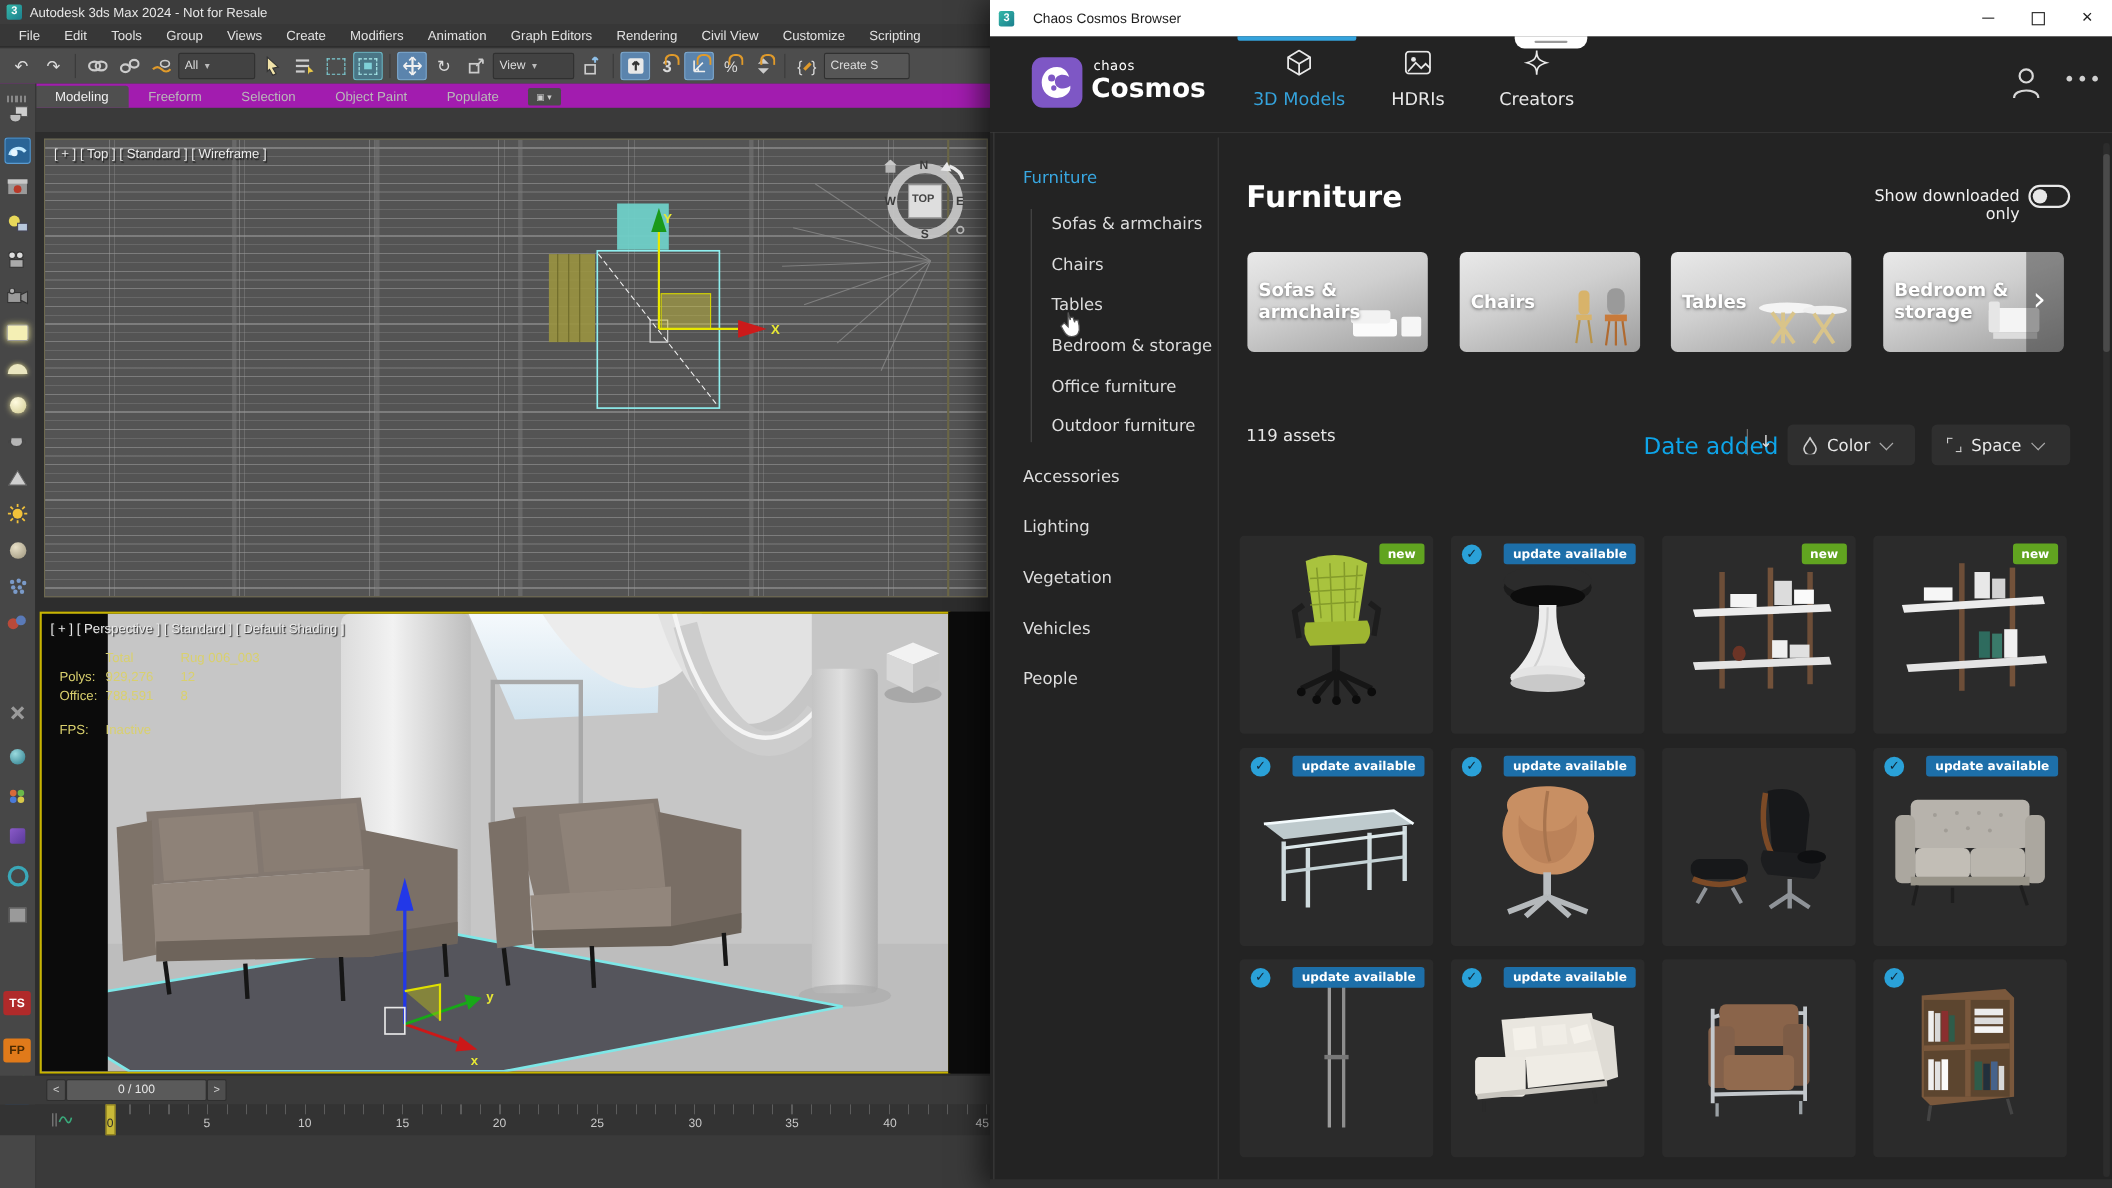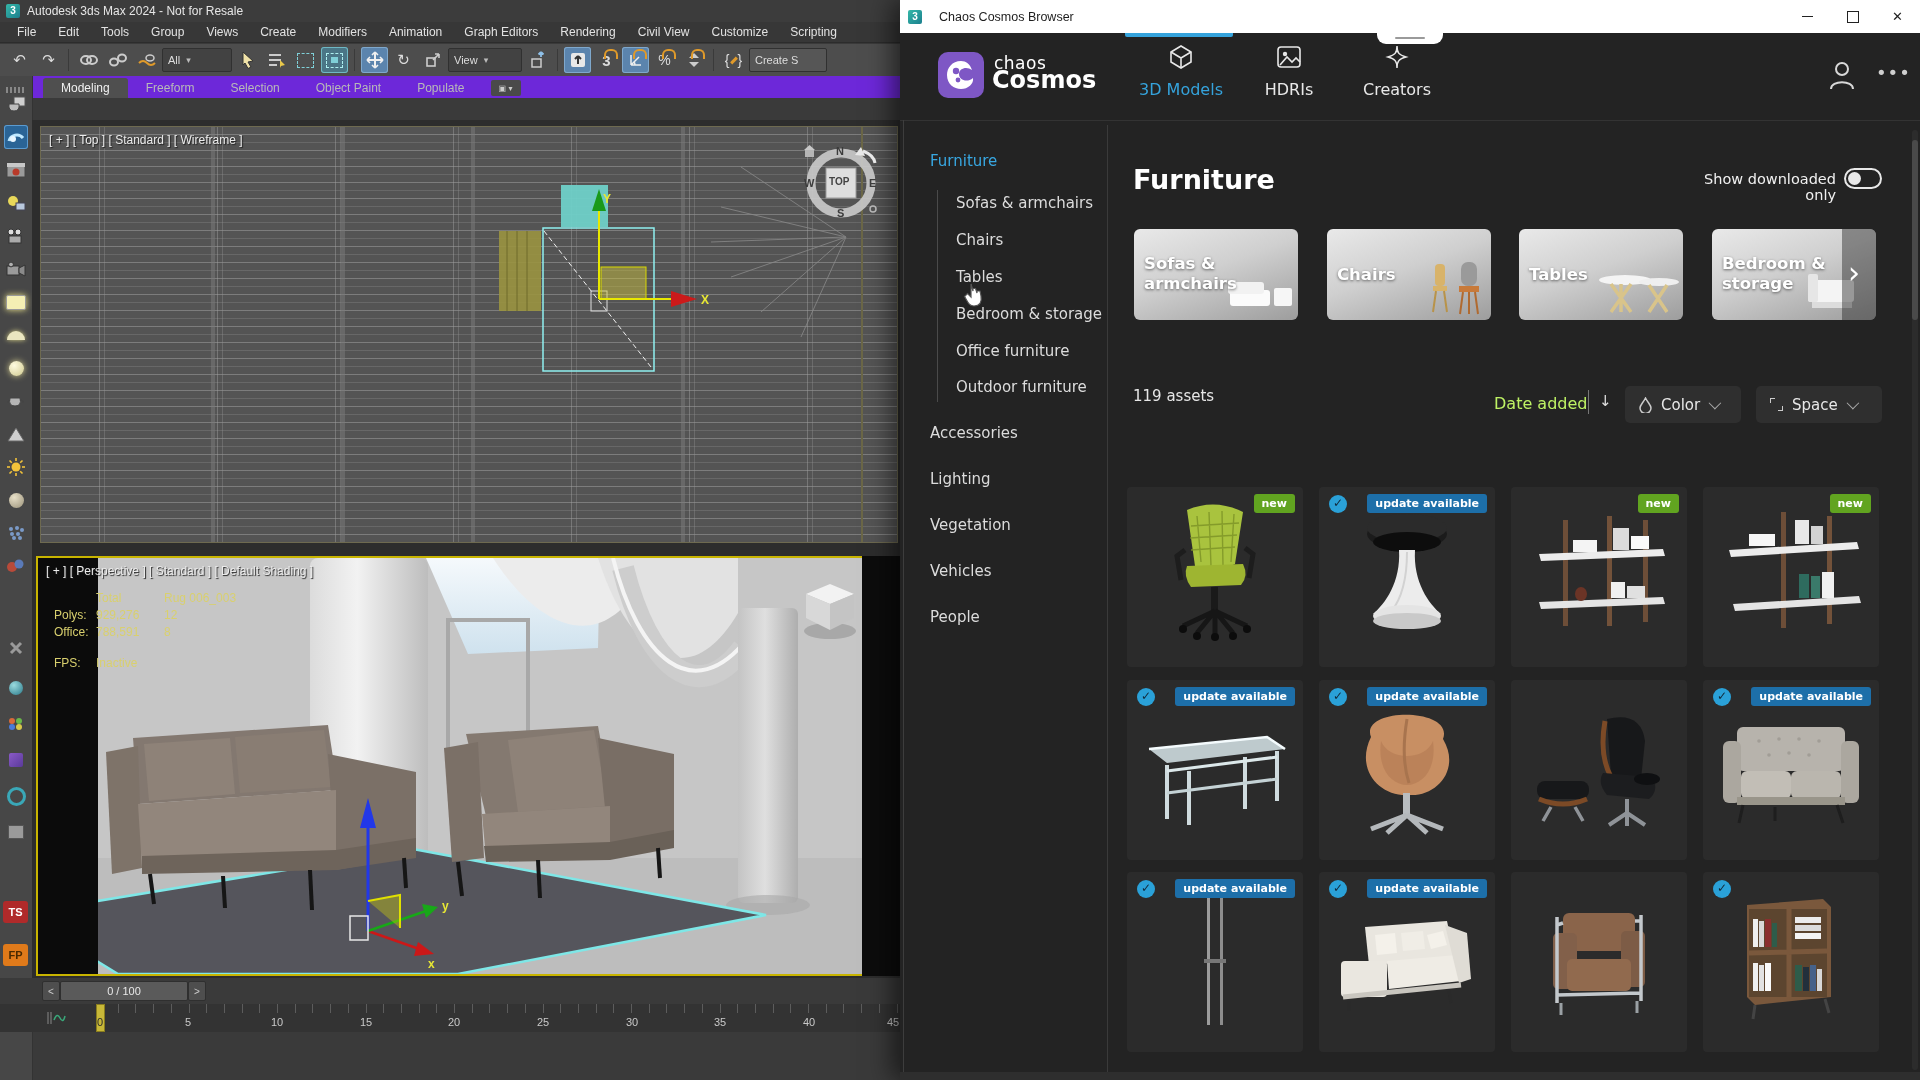--- a/index.html
+++ b/index.html
@@ -20,21 +20,21 @@
   .tbtn{width:27px;height:26px;border-radius:3px;display:flex;align-items:center;justify-content:center;
     color:#dcdcdc;font-size:15px;position:relative;flex:none;}
   .tbtn.active{background:#5b84ad;box-shadow:inset 0 0 0 1px #7fa8cc;}
   .tbtn.teal{box-shadow:inset 0 0 0 1px #6fb8c4;}
   .tsep{width:1px;height:22px;background:#3a3a3a;margin:0 4px;flex:none;}
   .tdrop{height:22px;background:#424242;border:1px solid #303030;border-radius:2px;color:#ddd;
     font-size:11px;display:flex;align-items:center;padding:0 5px;gap:6px;flex:none;}
   .tdrop .car{font-size:9px;color:#bbb;}
   .orange-arc{position:absolute;right:2px;top:2px;width:10px;height:8px;border:2px solid #e09a2a;
     border-bottom:none;border-radius:6px 6px 0 0;}
-  .mx-ribbon{position:absolute;left:0;top:76px;width:900px;height:22px;background:#6d28d9;display:flex;align-items:flex-end;padding-left:43px;box-sizing:border-box;}
+  .mx-ribbon{position:absolute;left:0;top:76px;width:900px;height:22px;background:#a21caf;display:flex;align-items:flex-end;padding-left:32px;box-sizing:border-box;}
   .rtab{color:#b9b9b9;font-size:12px;padding:3px 18px;}
   .rtab.active{background:#4f4f4f;color:#f0f0f0;border-radius:3px 3px 0 0;}
   .rtab-drop{width:30px;height:16px;background:#4a4a4a;border-radius:2px;margin-left:8px;margin-bottom:2px;
     color:#ccc;font-size:8px;display:flex;align-items:center;justify-content:center;gap:3px;}
   .mx-polybar{position:absolute;left:0;top:98px;width:900px;height:22px;background:#454545;border-top:1px solid #333;
     color:#d8d8d8;font-size:12px;display:flex;align-items:center;padding-left:38px;box-sizing:border-box;}
   .mx-left{position:absolute;left:0;top:76px;width:32px;height:1004px;background:#474747;border-right:1px solid #333;}
   .li{position:absolute;left:4px;width:24px;height:24px;border-radius:3px;display:flex;align-items:center;justify-content:center;}
   .li.activeblue{background:#2a6496;box-shadow:inset 0 0 0 1px #5b9bd0;}
   .li .dot{border-radius:50%;}
@@ -74,21 +74,21 @@
   .cw-title{color:#1d1d1d;font-size:12.5px;margin-left:10px;font-family:"Liberation Sans",sans-serif;}
   .cw-btn{position:absolute;top:0;width:45px;height:33px;display:flex;align-items:center;justify-content:center;color:#222;}
   .cw-min::before{content:"";width:11px;height:1.5px;background:#222;display:block;}
   .cw-max::before{content:"";width:10px;height:10px;border:1.5px solid #222;display:block;}
   .cw-close::before{content:"✕";font-size:13px;color:#222;}
   .cw-pulltab{position:absolute;left:477px;top:33px;width:66px;height:11px;background:#fff;border-radius:0 0 9px 9px;}
   .cw-pulltab::after{content:"";position:absolute;left:18px;top:4px;width:30px;height:2px;background:#9a9a9a;border-radius:2px;}
   .cw-indicator{position:absolute;left:225px;top:33px;width:108px;height:4px;background:#35a3dc;border-radius:0 0 2px 2px;}
   .logo{position:absolute;left:38px;top:52px;width:46px;height:46px;border-radius:10px;background:#7e57c5;}
   .logo svg{position:absolute;left:7px;top:7px;}
-  .brand-sm{position:absolute;left:94px;top:53px;color:#fff;font-size:17px;letter-spacing:.5px;}
+  .brand-sm{position:absolute;left:94px;top:53px;color:#fff;font-size:12px;letter-spacing:.5px;}
   .brand-lg{position:absolute;left:92px;top:66px;color:#fff;font-size:24px;font-weight:bold;}
   .nav-tab{position:absolute;top:44px;width:110px;text-align:center;cursor:pointer;}
   .nav-tab .ic{height:26px;display:flex;align-items:center;justify-content:center;}
   .nav-tab .lb{margin-top:10px;font-size:16px;color:#e8e8e8;}
   .nav-tab.active .lb{color:#35a3dc;}
   .search{position:absolute;left:569px;top:52px;width:334px;height:44px;background:#313131;border-radius:6px;
     display:flex;align-items:center;padding-left:16px;box-sizing:border-box;gap:12px;}
   .search input{background:transparent;border:none;outline:none;color:#cfcfcf;font-size:15px;width:240px;
     font-family:"DejaVu Sans",sans-serif;}
   .search input::placeholder{color:#8f8f8f;}
@@ -110,21 +110,21 @@
   .toggle{position:absolute;left:944px;top:168px;width:38px;height:21px;border:2px solid #e8e8e8;border-radius:12px;box-sizing:border-box;}
   .toggle::before{content:"";position:absolute;left:2px;top:2px;width:13px;height:13px;border-radius:50%;background:#e8e8e8;}
   .cat-card{position:absolute;top:229px;width:164px;height:91px;border-radius:6px;overflow:hidden;
     background:linear-gradient(160deg,#e9e9e9 0%,#cfcfcf 45%,#9d9d9d 100%);cursor:pointer;}
   .cat-card .lab{position:absolute;left:10px;top:50%;transform:translateY(-50%);color:#fff;font-weight:bold;
     font-size:16.5px;line-height:1.25;text-shadow:0 1px 3px rgba(0,0,0,.55);}
   .cat-card svg{position:absolute;right:2px;bottom:2px;}
   .cat-shade{position:absolute;right:0;top:0;width:34px;height:100%;background:rgba(40,40,40,.45);}
   .cat-chevron{position:absolute;left:948px;top:258px;color:#fff;font-size:30px;cursor:pointer;line-height:1;}
   .assets{position:absolute;left:233px;top:387px;color:#e6e6e6;font-size:15px;}
-  .sortfield{position:absolute;left:594px;top:394px;color:#bef264;font-size:16px;cursor:pointer;}
+  .sortfield{position:absolute;left:594px;top:394px;color:#0ea5e9;font-size:21px;cursor:pointer;}
   .sortdiv{position:absolute;left:688px;top:390px;width:1px;height:24px;background:#777;}
   .sortarrow{position:absolute;left:699px;top:392px;color:#ddd;font-size:15px;cursor:pointer;}
   .sortarrow::before{content:"↓";}
   .fbtn{position:absolute;top:386px;height:37px;background:#2f2f2f;border-radius:5px;display:flex;align-items:center;
     color:#e8e8e8;font-size:15px;gap:9px;padding:0 14px;box-sizing:border-box;cursor:pointer;}
   .chev-s{width:8px;height:8px;border-right:1.5px solid #aaa;border-bottom:1.5px solid #aaa;transform:rotate(45deg) translateY(-2px);}
   .corner-ic{width:13px;height:13px;position:relative;}
   .corner-ic::before,.corner-ic::after{content:"";position:absolute;width:4px;height:4px;border:1.5px solid #ccc;}
   .corner-ic::before{left:0;top:0;border-right:none;border-bottom:none;}
   .corner-ic::after{right:0;bottom:0;border-left:none;border-top:none;}

